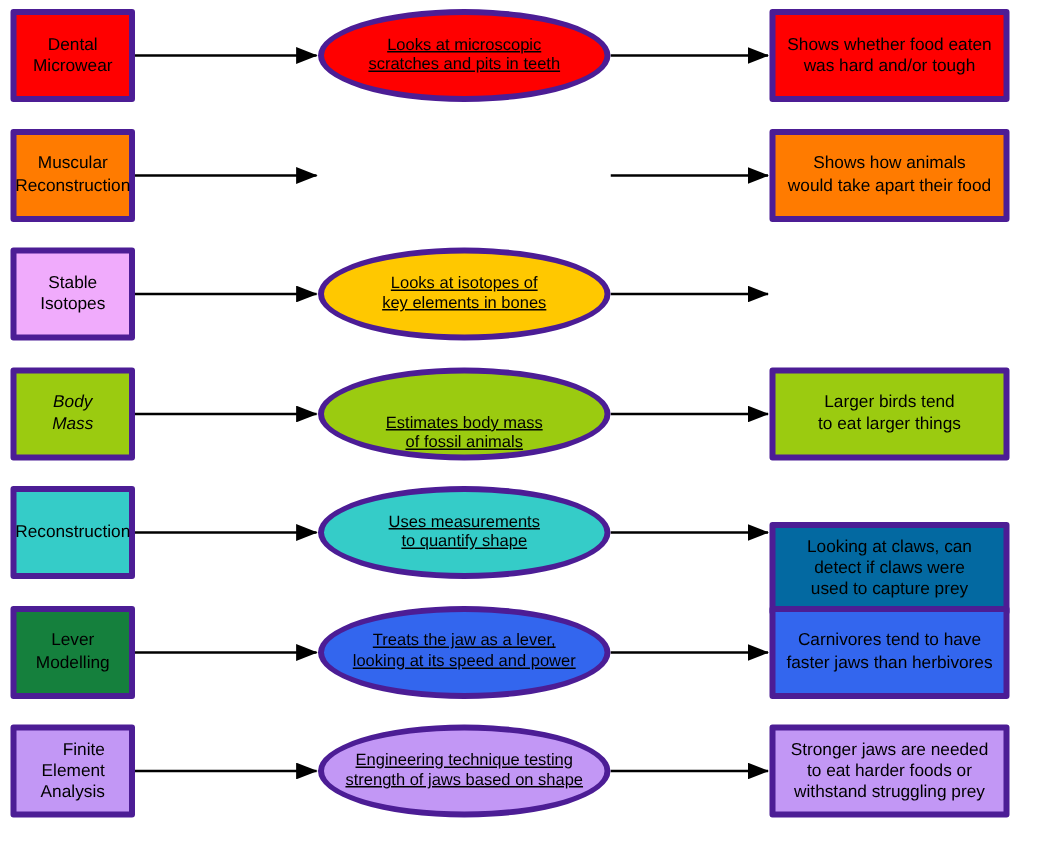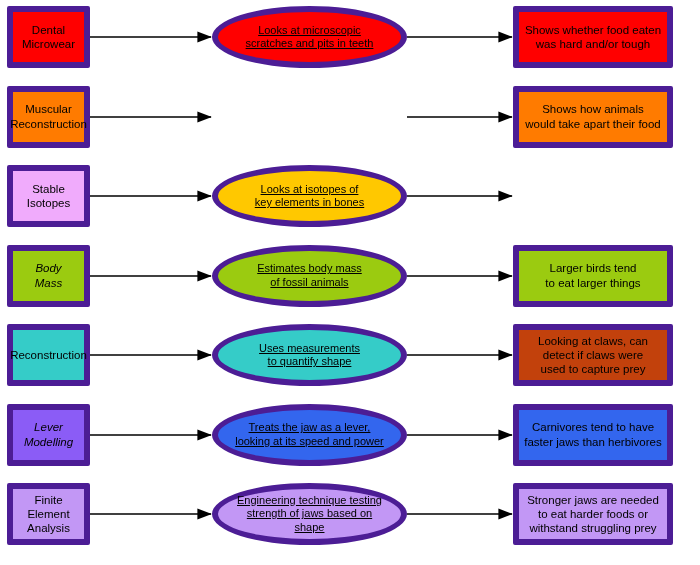--- a/index.html
+++ b/index.html
@@ -26,21 +26,21 @@
   }
   .shape {
     position: absolute;
     box-sizing: border-box;
     display: flex;
     align-items: center;
     justify-content: center;
     text-align: center;
     color: #000000;
     line-height: 1.22;
-    border: 6px solid #4c1d95;
+    border: 4px solid #4c1d95;
   }
   .node-left {
     left: 7px;
     top: 0;
     width: 83px;
     height: 62px;
     border-radius: 2px;
     font-size: 11.5px;
   }
   .node-mid {
@@ -169,21 +169,21 @@
 Mass</span>
       </div>
       <svg class="connector conn-a" width="122" height="62">
         <defs>
           <marker id="ah-arrow-method-to-process-body-mass" markerWidth="9" markerHeight="7" refX="8.5" refY="3.5" orient="auto">
             <polygon points="0 0, 9 3.5, 0 7" fill="#000000"></polygon>
           </marker>
         </defs>
         <line x1="0" y1="31" x2="121" y2="31" stroke="#000000" stroke-width="1.6" marker-end="url(#ah-arrow-method-to-process-body-mass)"></line>
       </svg>
-      <div class="shape node-mid" style="background: rgb(155, 203, 16);">
+      <div class="shape node-mid" style="background: rgb(155, 203, 16); align-items: flex-end;">
         <span class="txt">Estimates body mass
 of fossil animals</span>
       </div>
       <svg class="connector conn-b" width="106" height="62">
         <defs>
           <marker id="ah-arrow-process-to-result-body-mass" markerWidth="9" markerHeight="7" refX="8.5" refY="3.5" orient="auto">
             <polygon points="0 0, 9 3.5, 0 7" fill="#000000"></polygon>
           </marker>
         </defs>
         <line x1="0" y1="31" x2="105" y2="31" stroke="#000000" stroke-width="1.6" marker-end="url(#ah-arrow-process-to-result-body-mass)"></line>
@@ -210,28 +210,28 @@
 to quantify shape</span>
       </div>
       <svg class="connector conn-b" width="106" height="62">
         <defs>
           <marker id="ah-arrow-process-to-result-morphometrics" markerWidth="9" markerHeight="7" refX="8.5" refY="3.5" orient="auto">
             <polygon points="0 0, 9 3.5, 0 7" fill="#000000"></polygon>
           </marker>
         </defs>
         <line x1="0" y1="31" x2="105" y2="31" stroke="#000000" stroke-width="1.6" marker-end="url(#ah-arrow-process-to-result-morphometrics)"></line>
       </svg>
-      <div class="shape node-right" style="background: #c2410c;">
+      <div class="shape node-right" style="background: #0369a1; margin-top: 24px;">
         <span class="txt">Looking at claws, can
 detect if claws were
 used to capture prey</span>
       </div>
     </div>
     <div class="row" style="top: 403.5px;">
-      <div class="shape node-left" style="background: #8b5cf6; font-style: italic;">
+      <div class="shape node-left" style="background: #15803d;">
         <span class="txt">Lever
 Modelling</span>
       </div>
       <svg class="connector conn-a" width="122" height="62">
         <defs>
           <marker id="ah-arrow-method-to-process-lever-modelling" markerWidth="9" markerHeight="7" refX="8.5" refY="3.5" orient="auto">
             <polygon points="0 0, 9 3.5, 0 7" fill="#000000"></polygon>
           </marker>
         </defs>
         <line x1="0" y1="31" x2="121" y2="31" stroke="#000000" stroke-width="1.6" marker-end="url(#ah-arrow-method-to-process-lever-modelling)"></line>
@@ -247,21 +247,21 @@
           </marker>
         </defs>
         <line x1="0" y1="31" x2="105" y2="31" stroke="#000000" stroke-width="1.6" marker-end="url(#ah-arrow-process-to-result-lever-modelling)"></line>
       </svg>
       <div class="shape node-right" style="background: rgb(51, 102, 238);">
         <span class="txt">Carnivores tend to have
 faster jaws than herbivores</span>
       </div>
     </div>
     <div class="row" style="top: 483px;">
-      <div class="shape node-left" style="background: rgb(194, 151, 245);">
+      <div class="shape node-left" style="background: rgb(194, 151, 245); text-align: right;">
         <span class="txt">Finite
 Element
 Analysis</span>
       </div>
       <svg class="connector conn-a" width="122" height="62">
         <defs>
           <marker id="ah-arrow-method-to-process-finite-element-analysis" markerWidth="9" markerHeight="7" refX="8.5" refY="3.5" orient="auto">
             <polygon points="0 0, 9 3.5, 0 7" fill="#000000"></polygon>
           </marker>
         </defs>

